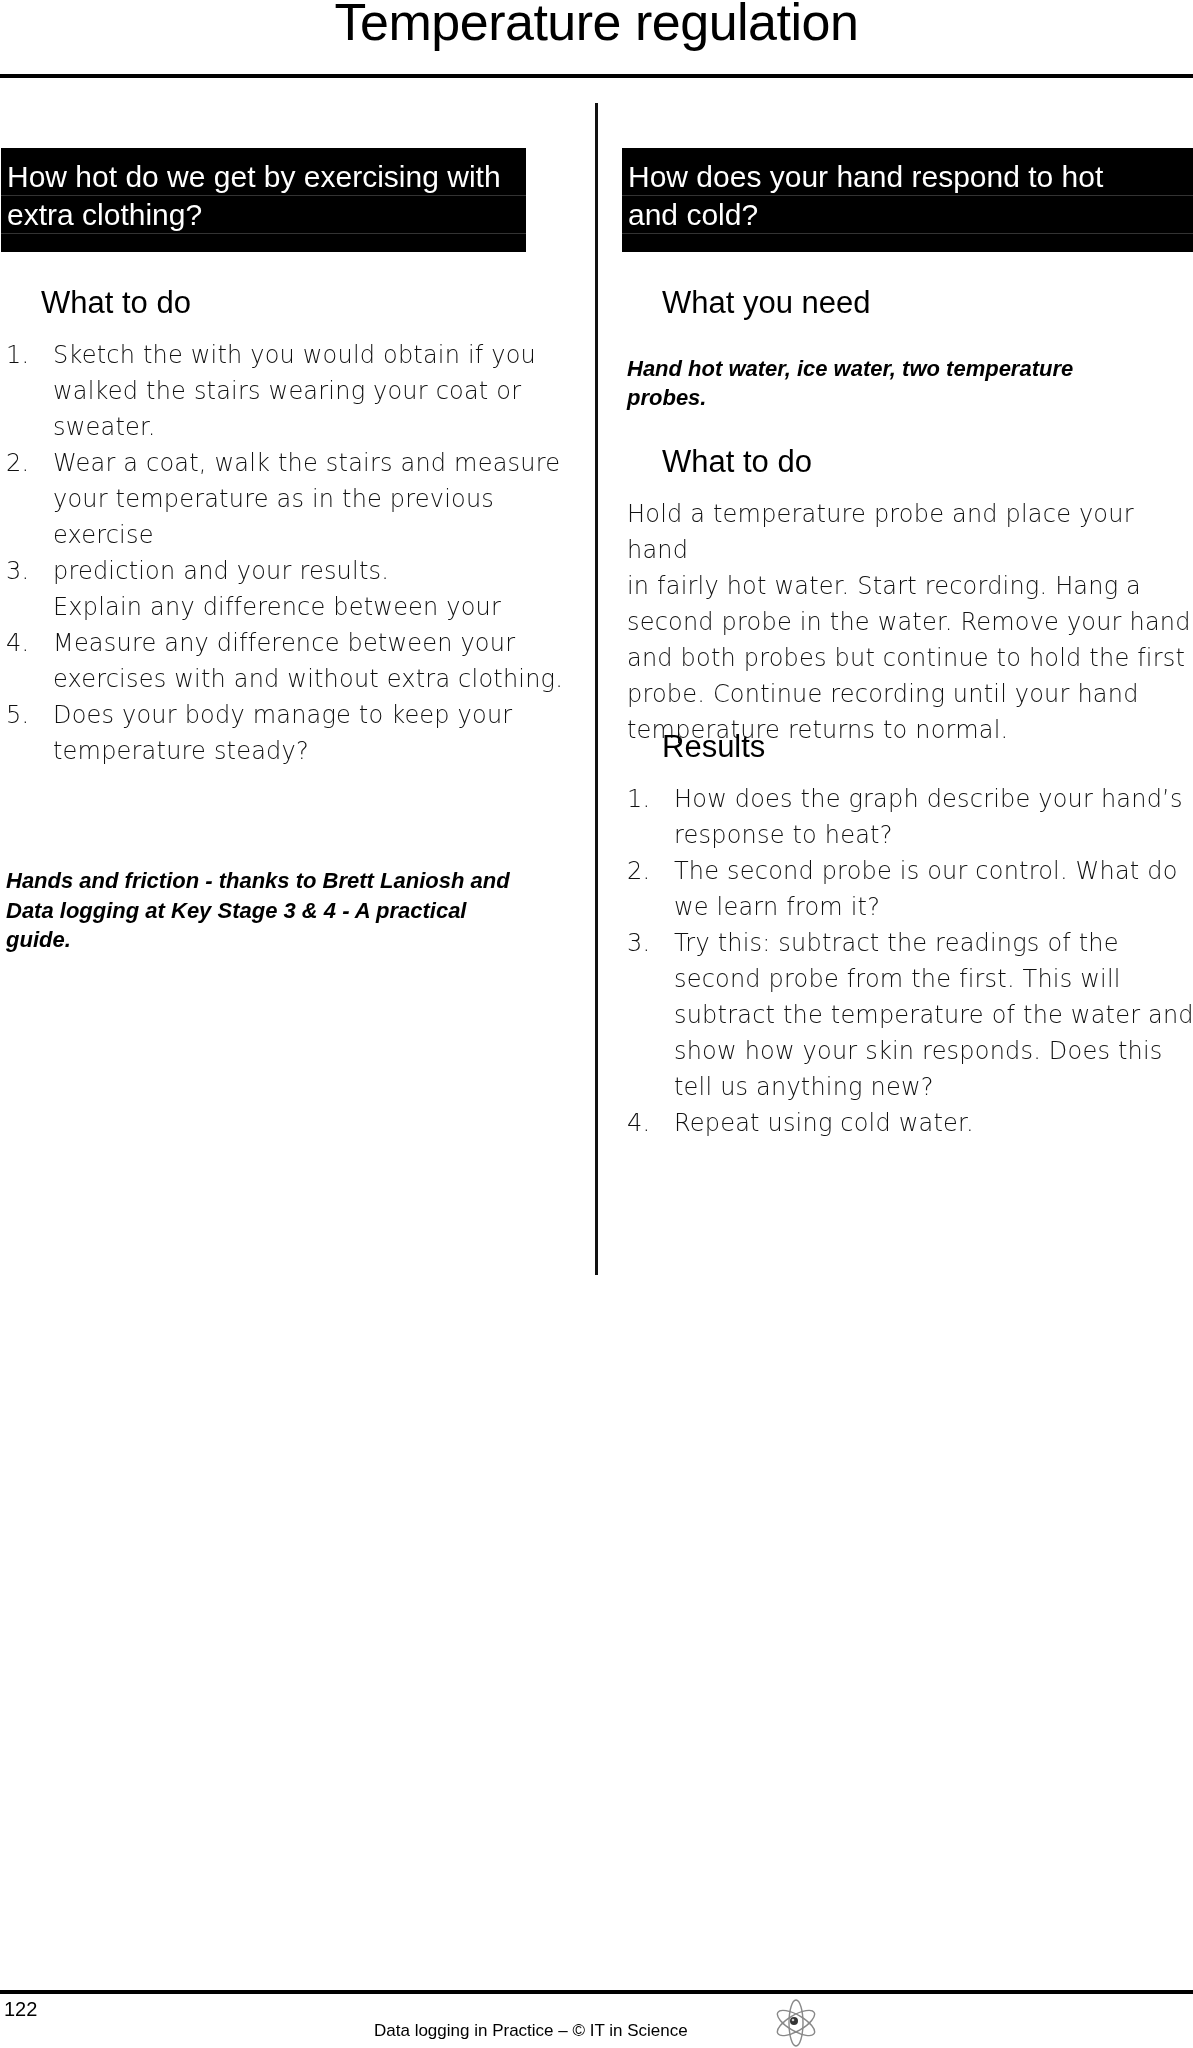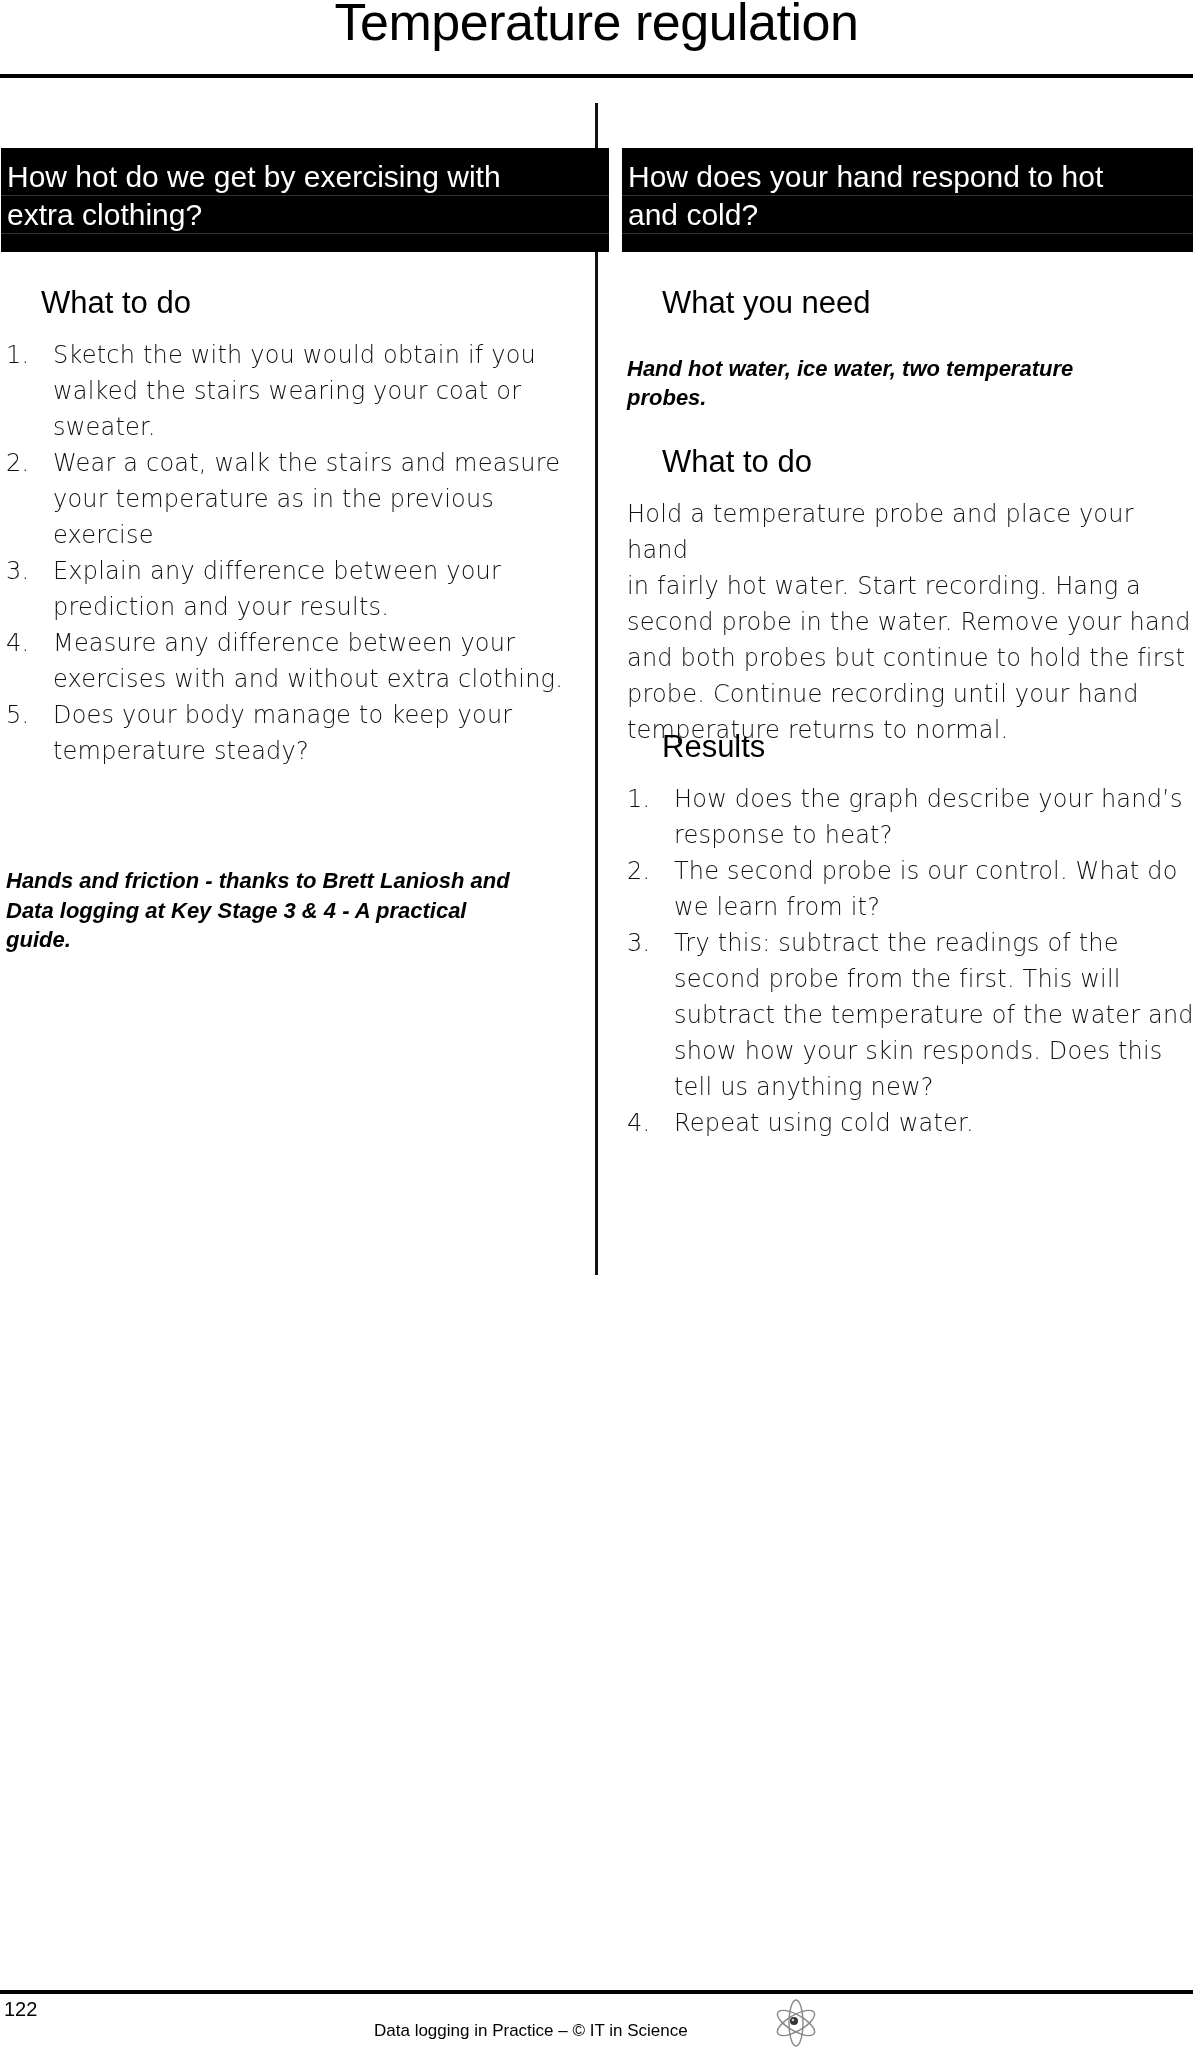--- a/index.html
+++ b/index.html
@@ -20,21 +20,21 @@
   }
   .col { position: absolute; top: 0; }
   .col-left { left: 0; width: 570px; }
   .col-right { left: 622px; width: 571px; }
 
   .banner {
     position: absolute; top: 148px; height: 104px; background: #000; color: #fff;
     font-size: 30px; line-height: 38px; box-sizing: border-box; padding: 10px 6px 0 6px;
   }
   .banner .ln { position: absolute; left: 0; right: 0; height: 1px; background: #333; }
-  .col-left .banner { left: 1px; width: 608px; }
+  .col-left .banner { left: 1px; width: 525px; }
   .col-right .banner { left: 0; width: 571px; }
 
   .h2 { position: absolute; font-size: 31px; line-height: 36px; font-family: "Liberation Sans", sans-serif; margin-left: 35px; }
   .hand {
     font-family: "DejaVu Sans", sans-serif; font-size: 24px; line-height: 36px;
     letter-spacing: 0.2px; color: #111; font-weight: 300;
   }
   ol.hand-list { position: absolute; margin: 0; padding: 0; list-style: none; }
   ol.hand-list li { position: relative; padding-left: 47px; }
   ol.hand-list li .num { position: absolute; left: 0; top: 0; }
@@ -70,22 +70,22 @@
       <div>sweater.</div>
     </li>
     <li>
       <span class="num">2.</span>
       <div>Wear a coat, walk the stairs and measure</div>
       <div>your temperature as in the previous</div>
       <div>exercise</div>
     </li>
     <li>
       <span class="num">3.</span>
+      <div>prediction and your results.</div>
       <div>Explain any difference between your</div>
-      <div>prediction and your results.</div>
     </li>
     <li>
       <span class="num">4.</span>
       <div>Measure any difference between your</div>
       <div>exercises with and without extra clothing.</div>
     </li>
     <li>
       <span class="num">5.</span>
       <div>Does your body manage to keep your</div>
       <div>temperature steady?</div>

